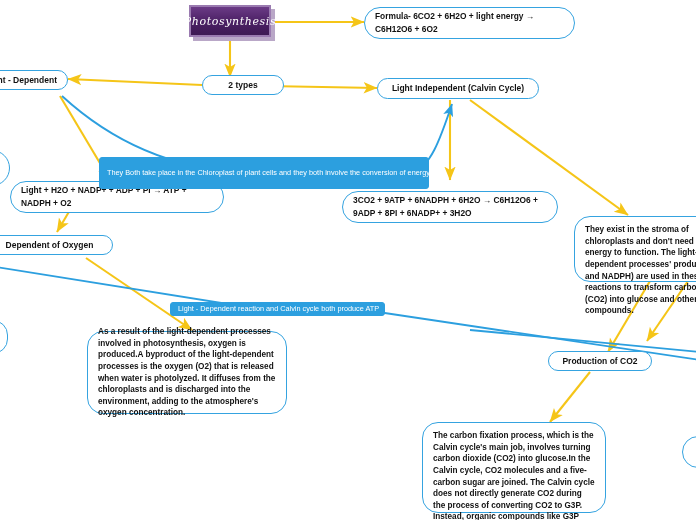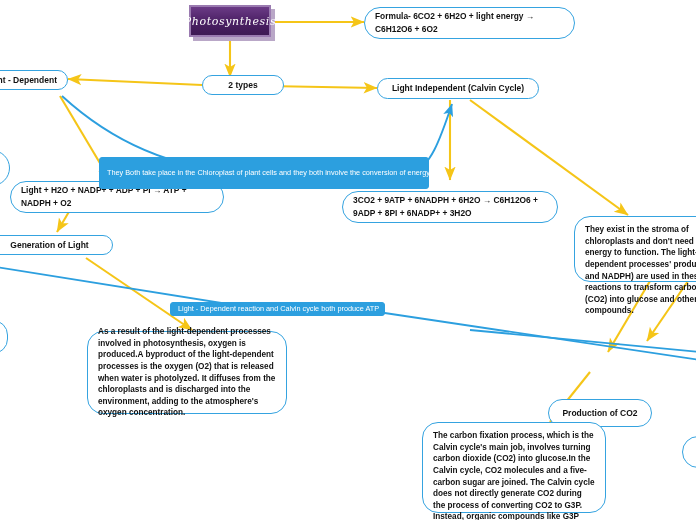--- a/index.html
+++ b/index.html
@@ -191,24 +191,24 @@
 
   <div class="rbox formula" style="left:10px; top:181px; width:214px; height:32px;">
     <span class="rbox-label">Light + H2O + NADP+ + ADP + PI → ATP + NADPH + O2</span>
   </div>
 
   <div class="rbox formula" style="left:342px; top:191px; width:216px; height:32px;">
     <span class="rbox-label">3CO2 + 9ATP + 6NADPH + 6H2O → C6H12O6 + 9ADP + 8PI + 6NADP+ + 3H2O</span>
   </div>
 
   <div class="pill" style="left:-14px; top:235px; width:127px; height:20px;">
-    <span class="pill-label">Generation of Light</span>
-  </div>
-
-  <div class="pill" style="left:548px; top:351px; width:104px; height:28px;margin-top:48px;">
+    <span class="pill-label">Dependent of Oxygen</span>
+  </div>
+
+  <div class="pill" style="left:548px; top:351px; width:104px; height:20px;">
     <span class="pill-label">Production of CO2</span>
   </div>
 
   <div class="rbox para" style="left:574px; top:216px; width:172px; height:66px; align-items:flex-start;">
     <span class="rbox-label">They exist in the stroma of chloroplasts and don't need light energy to function. The light-dependent processes' products (ATP and NADPH) are used in these reactions to transform carbon dioxide (CO2) into glucose and other organic compounds.</span>
   </div>
 
   <div class="rbox para" style="left:87px; top:331px; width:200px; height:83px; align-items:center;">
     <span class="rbox-label">As a result of the light-dependent processes involved in photosynthesis, oxygen is produced.A byproduct of the light-dependent processes is the oxygen (O2) that is released when water is photolyzed. It diffuses from the chloroplasts and is discharged into the environment, adding to the atmosphere's oxygen concentration.</span>
   </div>

